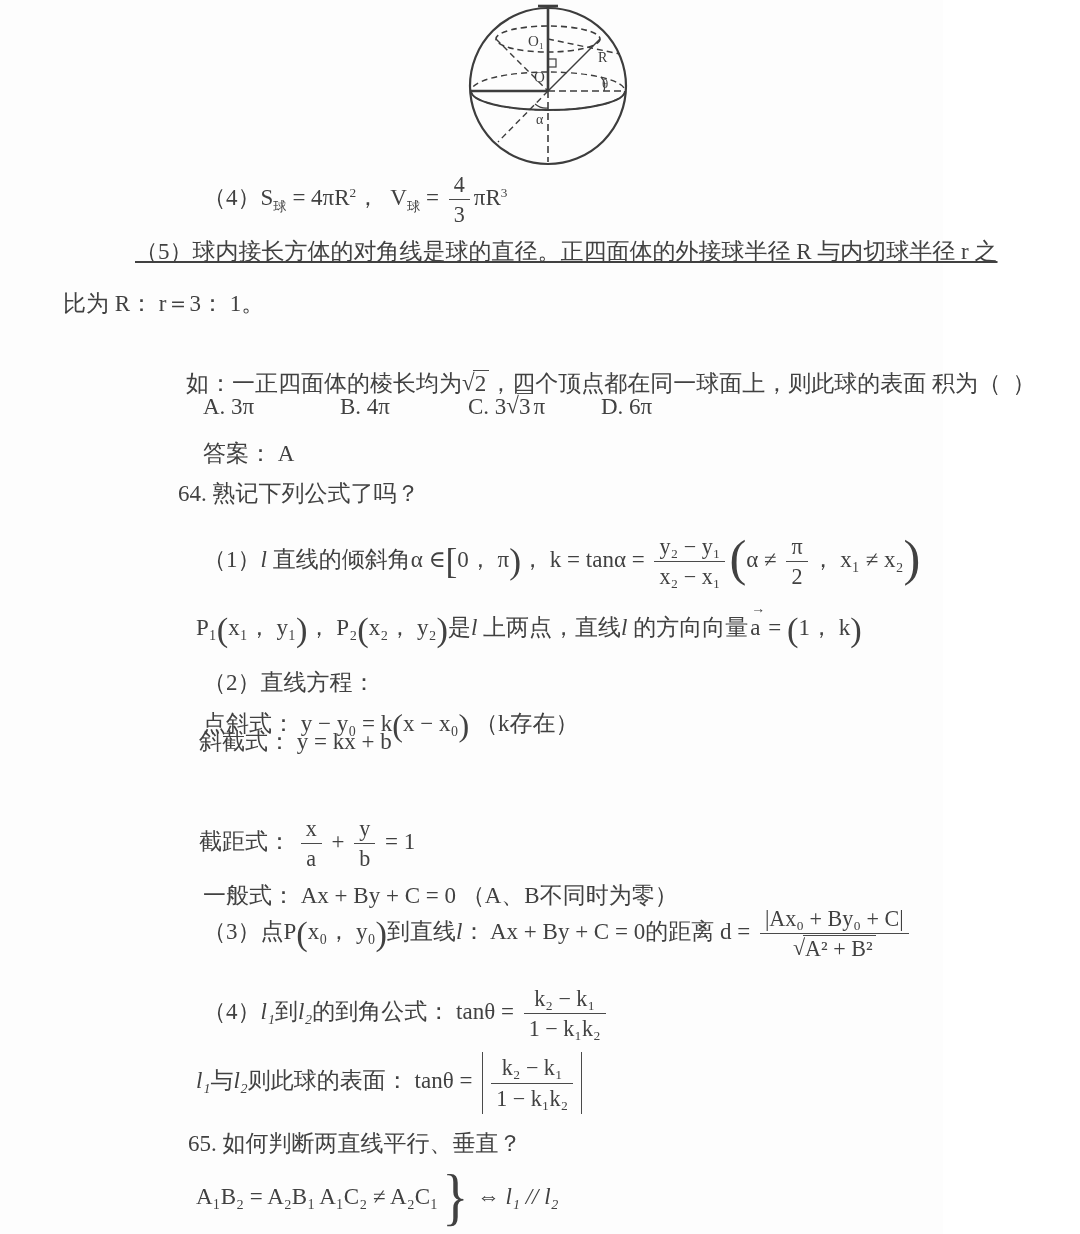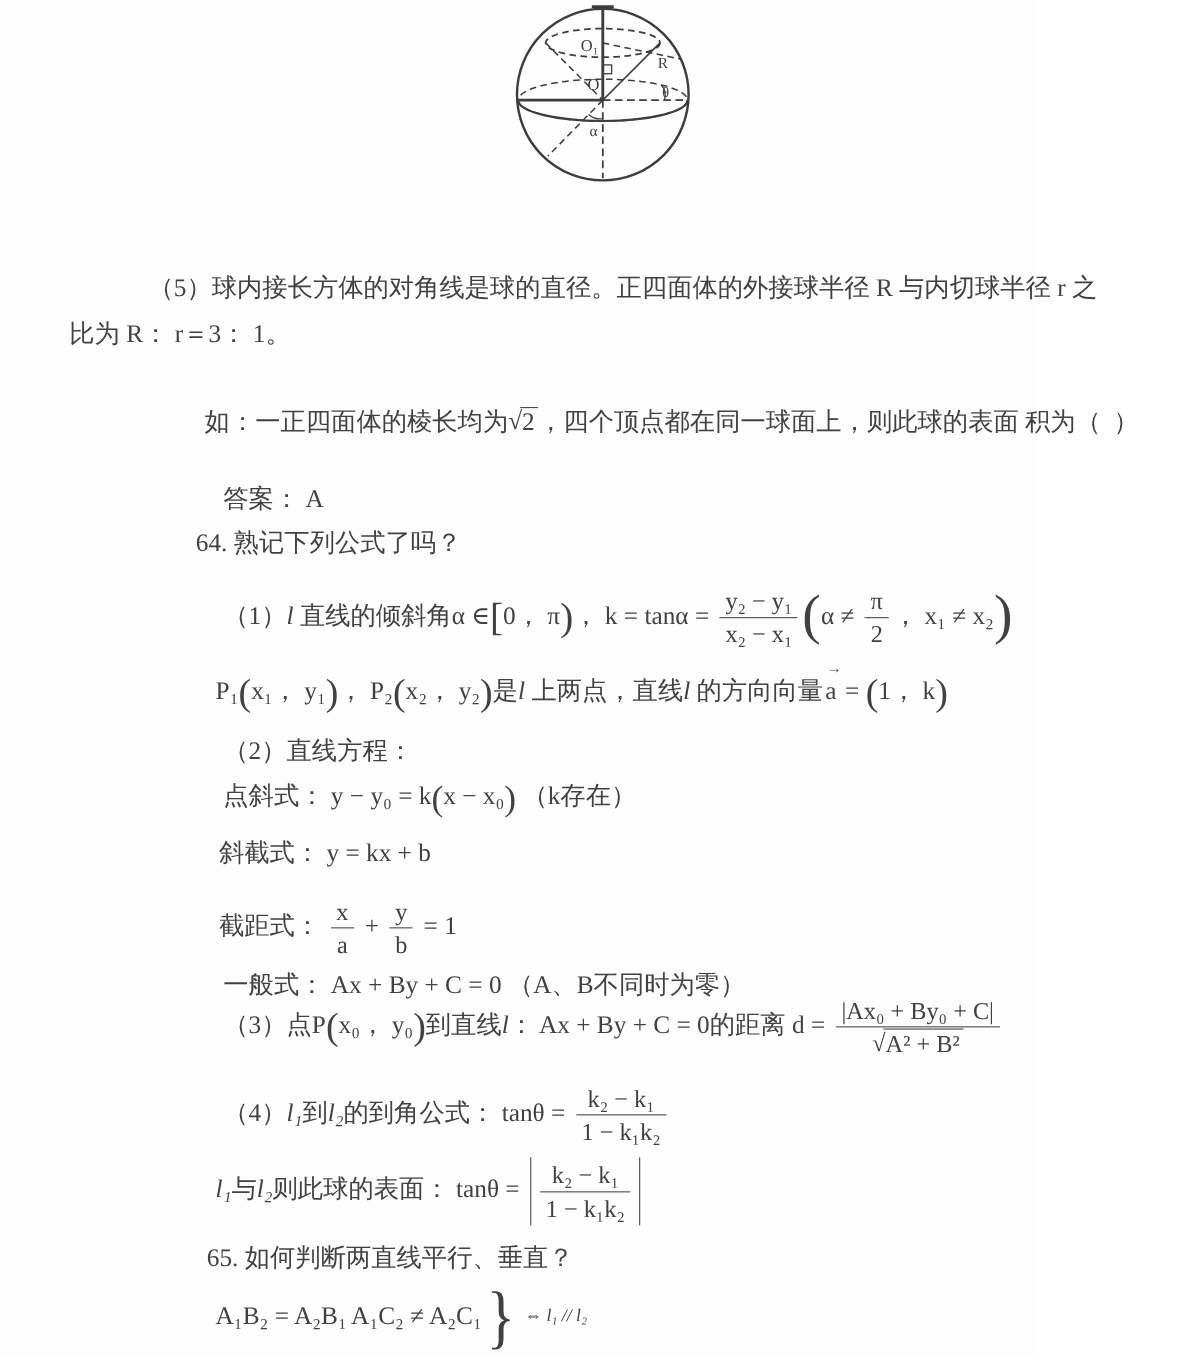--- a/index.html
+++ b/index.html
@@ -46,21 +46,21 @@
   .opt { position:absolute; top:0; }
 
   
   .sys { display:flex; align-items:center; }
   .sys-rows { display:flex; flex-direction:row; gap:4px; }
   .sys-brace {
     font-size:64px; line-height:58px;
     margin:0 6px 0 2px; font-weight:400;
     transform:scaleX(0.85);
   }
-  .sys-rhs { font-size:16px; }
+  .sys-rhs { font-size:23px; }
 
   svg text {
     font-family:"Liberation Serif","DejaVu Serif",serif;
     fill:#3d3d3d;
   }
 </style>
 </head>
 <body>
 
 <div class="page">
@@ -82,40 +82,47 @@
     <path d="M152,89 A14,14 0 0,0 149,75" fill="none" stroke="#3d3d3d" stroke-width="1.2"></path>
     <path d="M96,106 A17,17 0 0,1 83,102" fill="none" stroke="#3d3d3d" stroke-width="1.2"></path>
     <rect x="96" y="57" width="8" height="8" fill="none" stroke="#3d3d3d" stroke-width="1.2"></rect>
     <text x="76" y="44" font-size="15">O₁</text>
     <text x="82" y="80" font-size="15">O</text>
     <text x="146" y="60" font-size="14">R</text>
     <text x="150" y="86" font-size="13">θ</text>
     <text x="84" y="122" font-size="14">α</text>
   </svg>
 
+  <div class="line" style="left:203px; top:172px;"><span>（4）S</span><sub>球</sub><span> = 4πR</span><sup>2</sup><span>，  V</span><sub>球</sub><span> = </span><span class="frac"><span class="num">4</span><span class="den">3</span></span><span>πR</span><sup>3</sup></div>
 
-  <div class="line" style="left:63px; top:248px; text-indent:72px;">（5）球内接长方体的对角线是球的直径。正四面体的外接球半径 R 与内切球半径 r 之</div>
+  <div class="line" style="left:63px; top:238px; text-indent:72px;text-decoration:underline;">（5）球内接长方体的对角线是球的直径。正四面体的外接球半径 R 与内切球半径 r 之</div>
   <div class="line" style="left:63px; top:290px;">比为 R： r＝3： 1。</div>
 
   <div class="line" style="left:186px; top:334px;margin-top:36px;"><span>如：一正四面体的棱长均为</span><span class="sqrt"><span class="rad">√</span><span class="bod">2</span></span><span>，四个顶点都在同一球面上，则此球的表面 积为（  ）</span></div>
 
+  <div class="line" style="left:203px; top:393px; width:700px;">
+    <span class="opt" style="left:0;">A. 3π</span>
+    <span class="opt" style="left:137px;">B. 4π</span>
+    <span class="opt" style="left:265px;"><span>C. 3</span><span class="sqrt"><span class="rad">√</span><span class="bod">3</span></span><span>π</span></span>
+    <span class="opt" style="left:398px;">D. 6π</span>
+  </div>
 
   <div class="line" style="left:203px; top:440px;">答案： A</div>
 
   <div class="line" style="left:178px; top:480px;">64. 熟记下列公式了吗？</div>
 
   <div class="line" style="left:203px; top:534px;"><span>（1）</span><span class="it">l</span><span> 直线的倾斜角α ∈</span><span class="bp" style="font-size: 1.55em;">[</span><span>0， π</span><span class="bp" style="font-size: 1.55em;">)</span><span>， k = tanα = </span><span class="frac"><span class="num">y₂ − y₁</span><span class="den">x₂ − x₁</span></span><span class="bp" style="font-size: 2.2em;">(</span><span>α ≠ </span><span class="frac"><span class="num">π</span><span class="den">2</span></span><span>， x₁ ≠ x₂</span><span class="bp" style="font-size: 2.2em;">)</span></div>
 
   <div class="line" style="left:196px; top:614px;"><span>P₁</span><span class="bp" style="font-size: 1.5em;">(</span><span>x₁， y₁</span><span class="bp" style="font-size: 1.5em;">)</span><span>， P₂</span><span class="bp" style="font-size: 1.5em;">(</span><span>x₂， y₂</span><span class="bp" style="font-size: 1.5em;">)</span><span>是</span><span class="it">l</span><span> 上两点，直线</span><span class="it">l</span><span> 的方向向量</span><span class="vec"><span class="arr">→</span><span>a</span></span><span> = </span><span class="bp" style="font-size: 1.5em;">(</span><span>1， k</span><span class="bp" style="font-size: 1.5em;">)</span></div>
 
   <div class="line" style="left:203px; top:669px;">（2）直线方程：</div>
 
   <div class="line" style="left:203px; top:710px;text-align:right;"><span>点斜式： y − y₀ = k</span><span class="bp" style="font-size: 1.4em;">(</span><span>x − x₀</span><span class="bp" style="font-size: 1.4em;">)</span><span> （k存在）</span></div>
 
-  <div class="line" style="left:199px; top:762px;text-align:right;">斜截式： y = kx + b</div>
+  <div class="line" style="left:199px; top:728px;text-align:right;">斜截式： y = kx + b</div>
 
   <div class="line" style="left:199px; top:800px;margin-top:16px;"><span>截距式： </span><span class="frac"><span class="num">x</span><span class="den">a</span></span><span> + </span><span class="frac"><span class="num">y</span><span class="den">b</span></span><span> = 1</span></div>
 
   <div class="line" style="left:203px; top:882px;">一般式： Ax + By + C = 0 （A、B不同时为零）</div>
 
   <div class="line" style="left:203px; top:906px;"><span>（3）点P</span><span class="bp" style="font-size: 1.5em;">(</span><span>x₀， y₀</span><span class="bp" style="font-size: 1.5em;">)</span><span>到直线</span><span class="it">l</span><span>： Ax + By + C = 0的距离 d = </span><span class="frac"><span class="num">|Ax₀ + By₀ + C|</span><span class="den"><span class="sqrt"><span class="rad">√</span><span class="bod">A² + B²</span></span></span></span></div>
 
   <div class="line" style="left:203px; top:986px;"><span>（4）</span><span class="it">l₁</span><span>到</span><span class="it">l₂</span><span>的到角公式： tanθ = </span><span class="frac"><span class="num">k₂ − k₁</span><span class="den">1 − k₁k₂</span></span></div>
 
   <div class="line" style="left:196px; top:1052px;"><span class="it">l₁</span><span>与</span><span class="it">l₂</span><span>则此球的表面： tanθ = </span><span class="tallbar"></span><span class="frac"><span class="num">k₂ − k₁</span><span class="den">1 − k₁k₂</span></span><span class="tallbar"></span></div>

